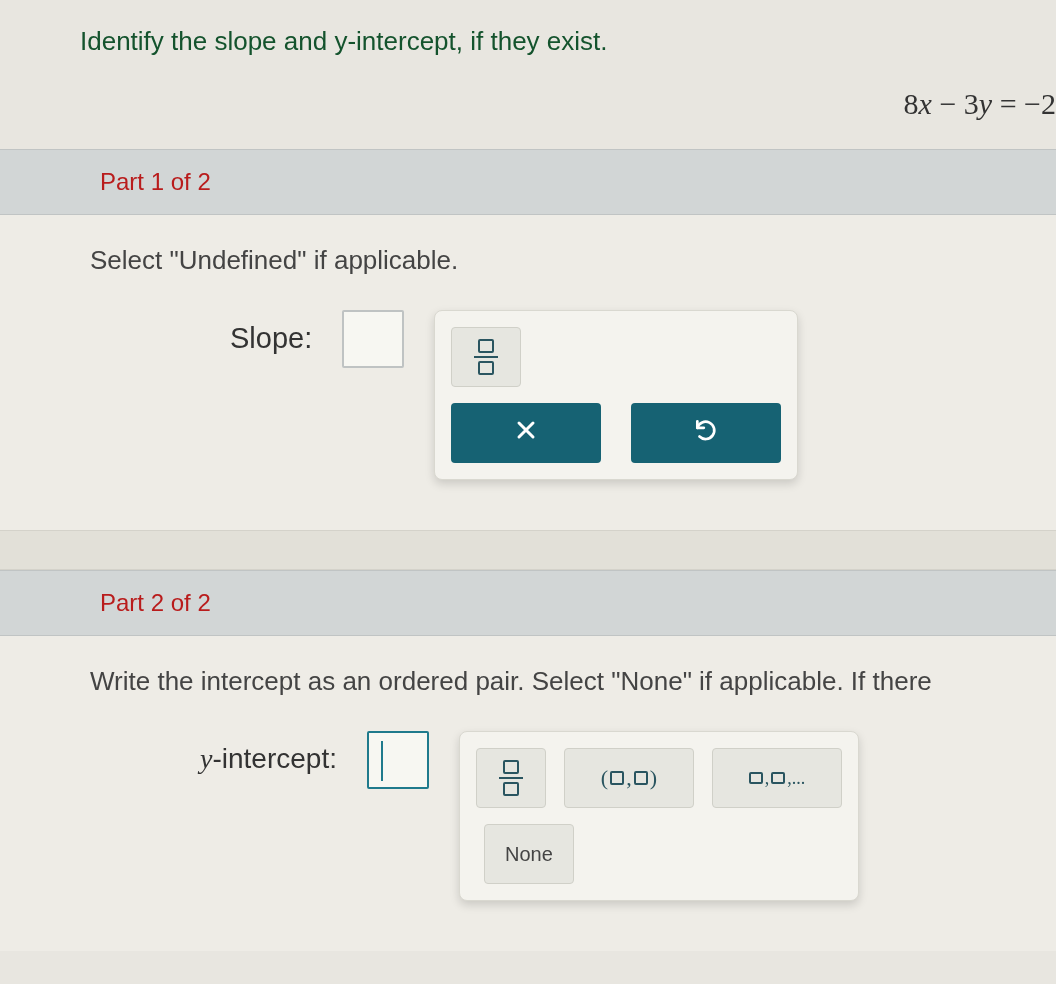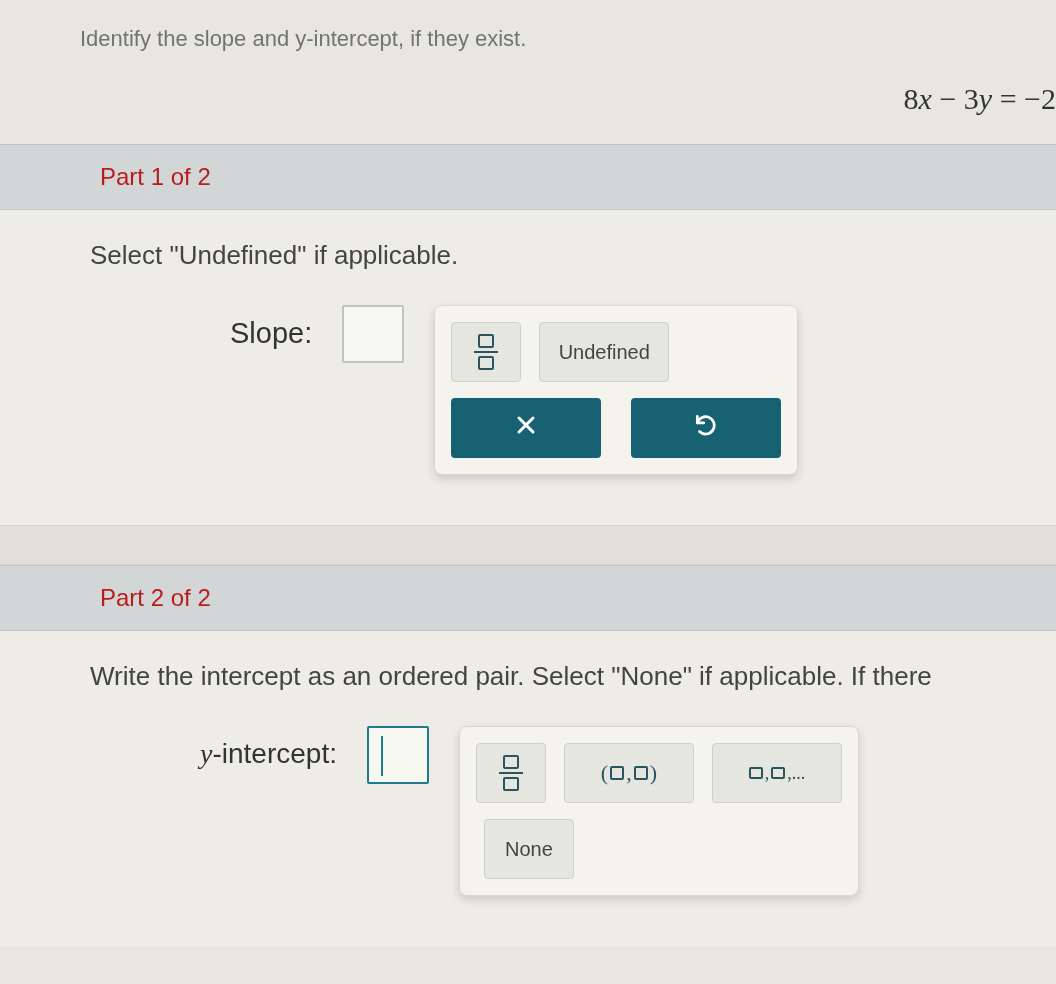--- a/index.html
+++ b/index.html
@@ -8,22 +8,22 @@
     background: #e8e6e0;
     width: 1056px;
     height: 984px;
     overflow: hidden;
     color: #333;
   }
   .page {
     padding: 20px 0 0 0;
   }
   .question-text {
-    font-size: 22px;
-    color: #737373;
+    font-size: 26px;
+    color: #14532d;
     padding: 6px 0 12px 80px;
     font-weight: 500;
   }
   .equation {
     font-family: Georgia, "Times New Roman", serif;
     font-size: 30px;
     color: #333;
     padding: 18px 0 28px 120px;
     text-align: right;
   }
@@ -183,21 +183,20 @@
       <div class="input-box"></div>
       <div class="palette">
         <div class="palette-row">
           <div class="palette-btn">
             <span class="frac-icon">
               <span class="sq"></span>
                 <span class="bar"></span>
                 <span class="sq"></span>
             </span>
           </div>
-          <div class="palette-btn wide text">Undefined</div>
         </div>
         <div class="action-row">
           <div class="action-btn">
             <span>
               <svg width="24" height="24" viewBox="0 0 24 24">
                   <path d="M5 5 L19 19 M19 5 L5 19" stroke="#fff" stroke-width="3" stroke-linecap="round"></path>
                 </svg>
             </span>
           </div>
           <div class="action-btn">

